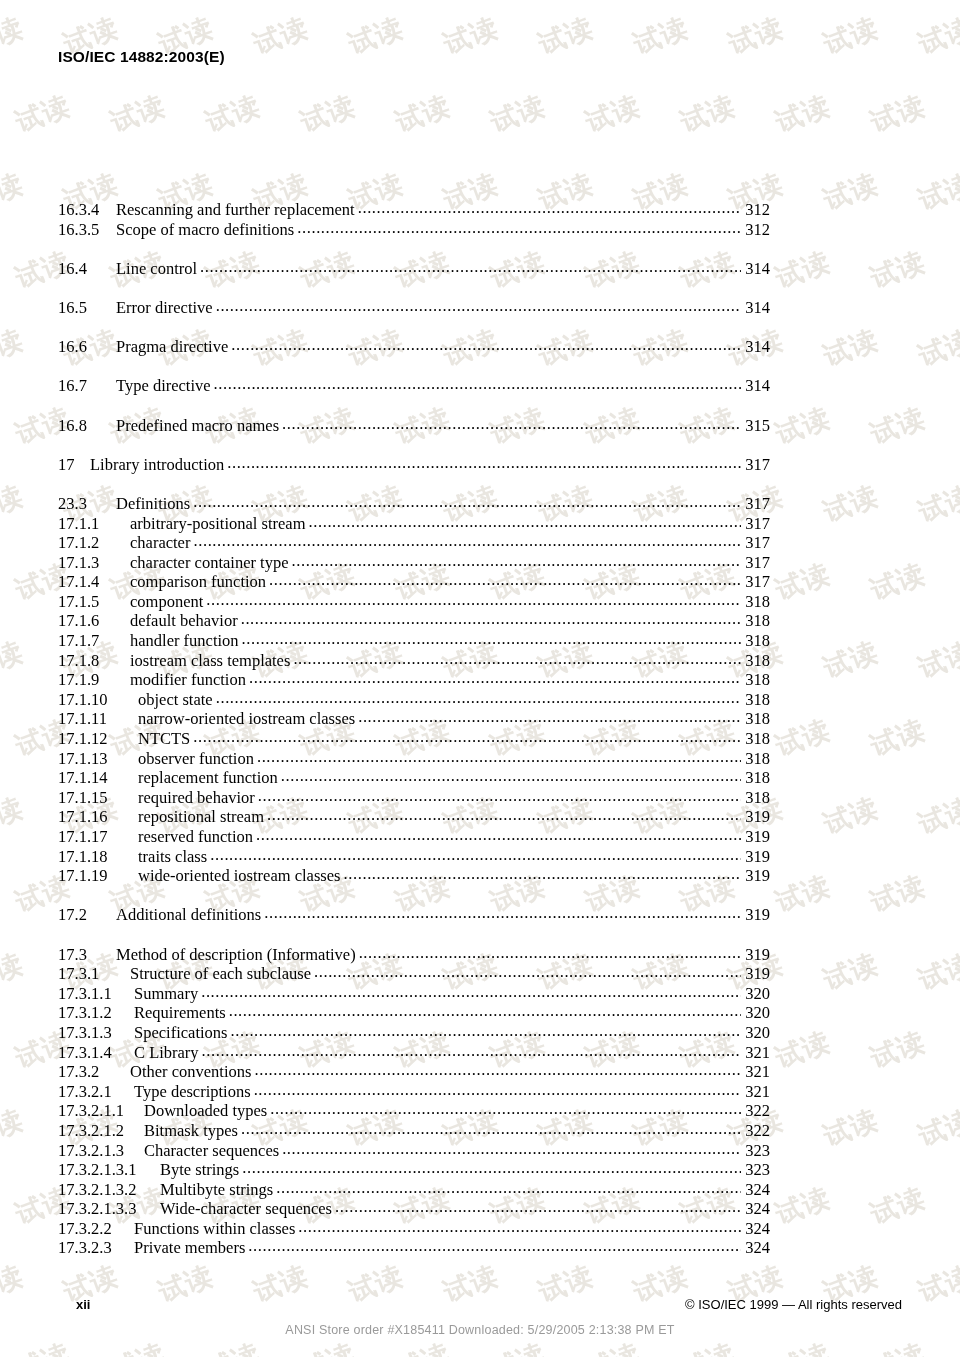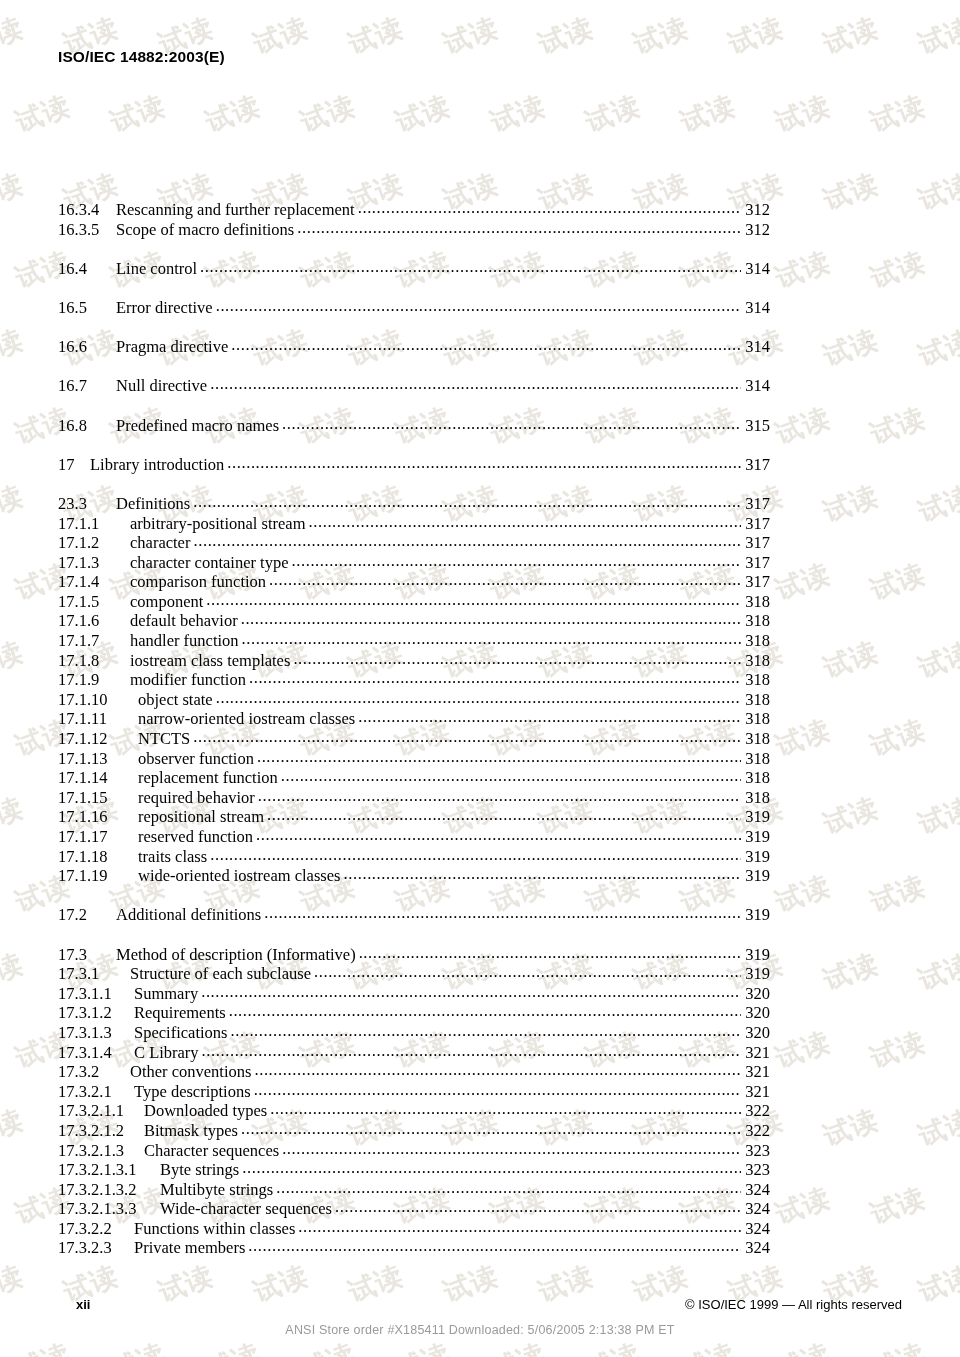--- a/index.html
+++ b/index.html
@@ -368,21 +368,21 @@
         <span class="toc-page">314</span>
       </div>
       <div class="toc-row lvl-2 gap-before">
         <span class="toc-num">16.6</span>
         <span class="toc-label">Pragma directive</span>
         <span class="toc-dots"></span>
         <span class="toc-page">314</span>
       </div>
       <div class="toc-row lvl-2 gap-before">
         <span class="toc-num">16.7</span>
-        <span class="toc-label">Null directive</span>
+        <span class="toc-label">Type directive</span>
         <span class="toc-dots"></span>
         <span class="toc-page">314</span>
       </div>
       <div class="toc-row lvl-2 gap-before">
         <span class="toc-num">16.8</span>
         <span class="toc-label">Predefined macro names</span>
         <span class="toc-dots"></span>
         <span class="toc-page">315</span>
       </div>
       <div class="toc-row lvl-1 gap-before">
@@ -613,16 +613,16 @@
         <span class="toc-dots"></span>
         <span class="toc-page">324</span>
       </div>
     </div>
 
   <div id="footer-page">xii</div>
 
   <div id="footer-copyright">© ISO/IEC 1999 — All rights reserved</div>
 
   <div id="license-notice">
-    <div>ANSI Store order #X185411  Downloaded: 5/06/2005 2:13:38 PM ET</div>
+    <div>ANSI Store order #X185411  Downloaded: 5/29/2005 2:13:38 PM ET</div>
   </div>
 
 </div>
 
 </body></html>

